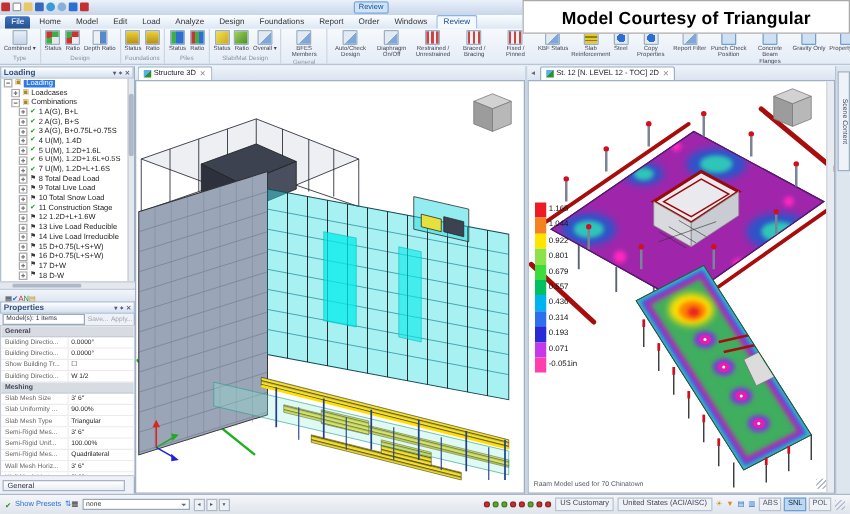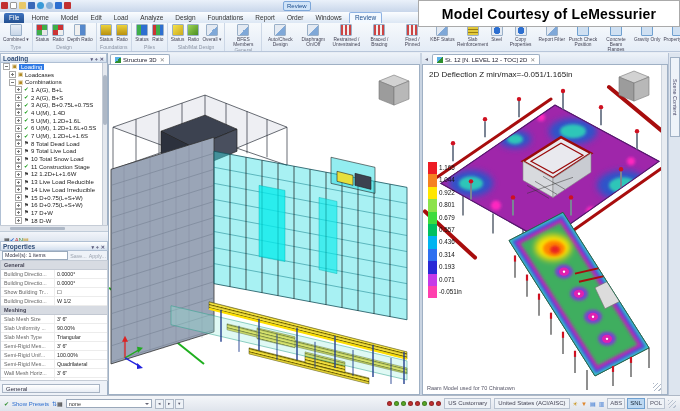--- a/index.html
+++ b/index.html
@@ -322,21 +322,21 @@
       <div class="rbtn">
           <span class="ric i-blue"></span>
           <span class="rlab">Property Sets</span>
         </div>
 
     </div>
 
   </div>
 </div>
 
-<div id="banner">Model Courtesy of LeMessurier</div>
+<div id="banner">Model Courtesy of Triangular</div>
 
 <div id="left">
   <div class="phead">
     <span>Loading</span>
       <span class="sp"></span>
     <span><span class="ph-ic">▾</span><span class="ph-ic">⌖</span><span class="ph-ic">✕</span></span>
   </div>
   <div id="tree">
     <div class="trow d1">
         <span class="exp open"></span>
@@ -691,21 +691,20 @@
 <div id="pane2d" class="pane">
   <div class="vtabs">
     <span class="tabscroll">◄</span>
     <span class="vtab">
         <span class="ti"></span>
         <span>St. 12 [N. LEVEL 12 - TOC] 2D</span>
         <span class="tclose">✕</span>
       </span>
   </div>
   <div class="canvas">
-    <div class="vp-title">2D Deflection Z min/max=-0.051/1.165in</div>
     <div class="legend">
       <div class="lrow">
           <span class="lsw" style="background: rgb(237, 28, 36);"></span>
           <span class="llab">1.165</span>
         </div>
 
       <div class="lrow">
           <span class="lsw" style="background: rgb(245, 130, 32);"></span>
           <span class="llab">1.044</span>
         </div>

